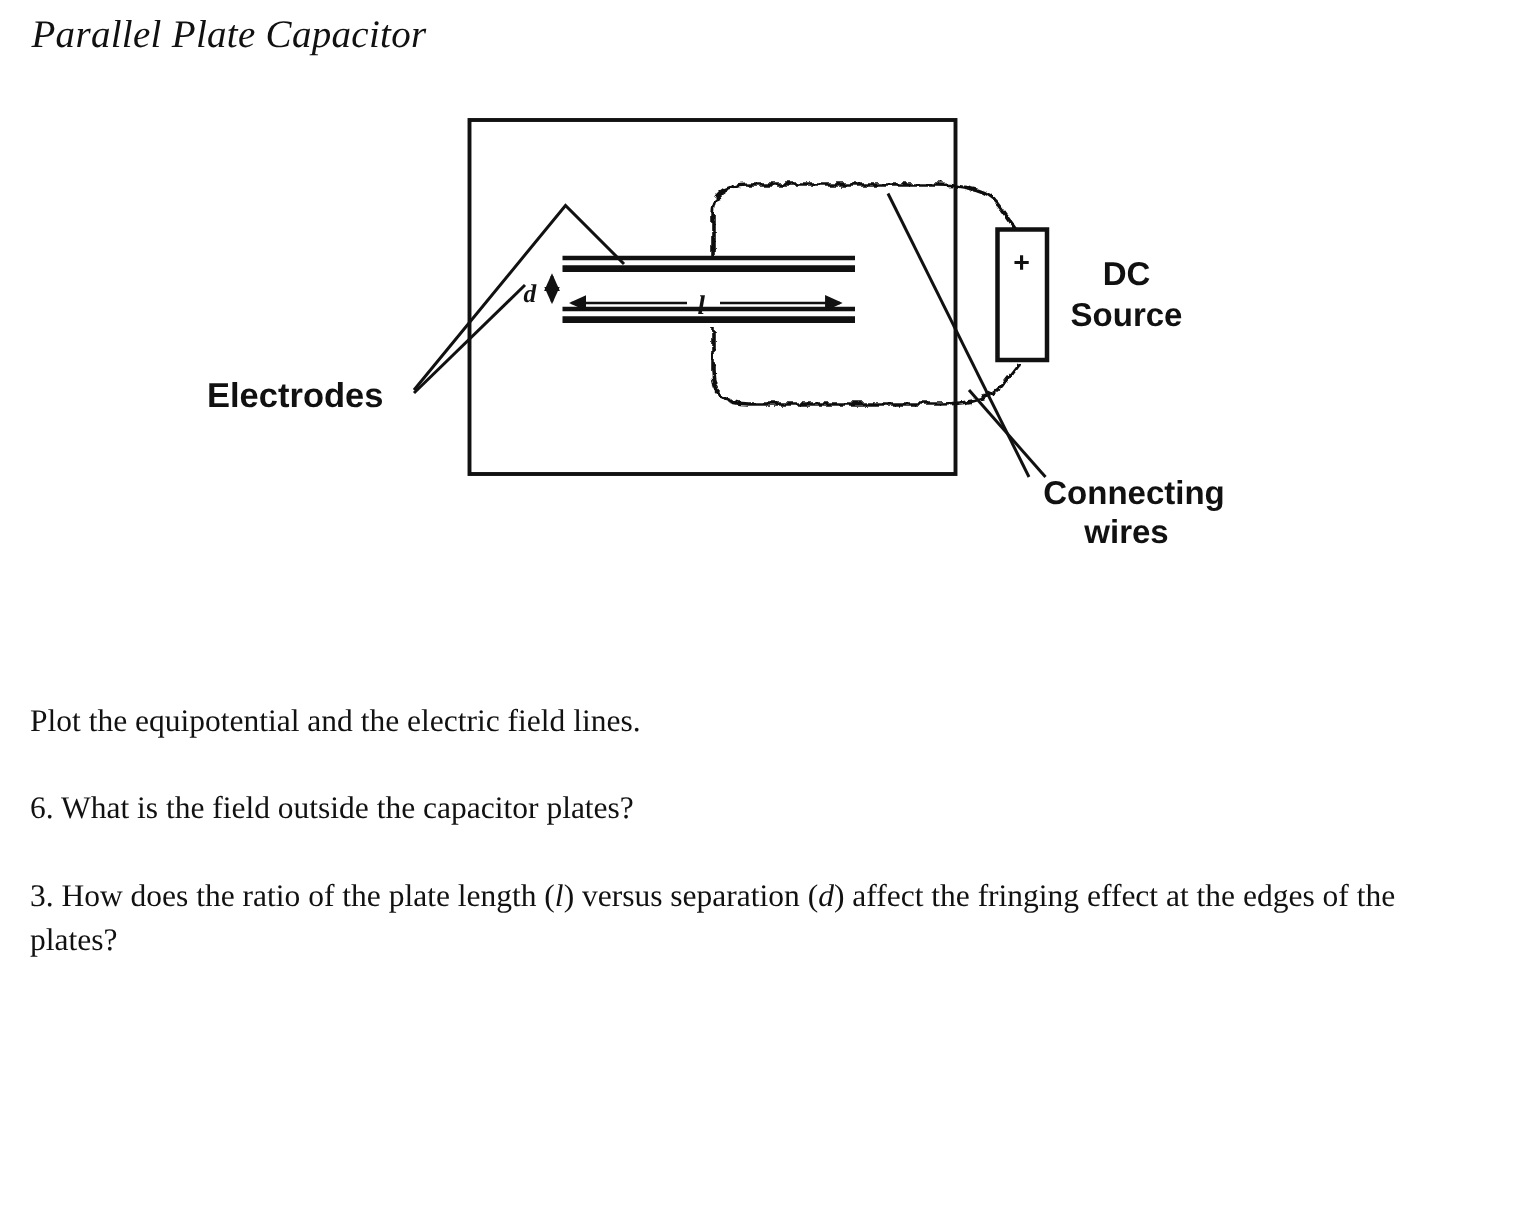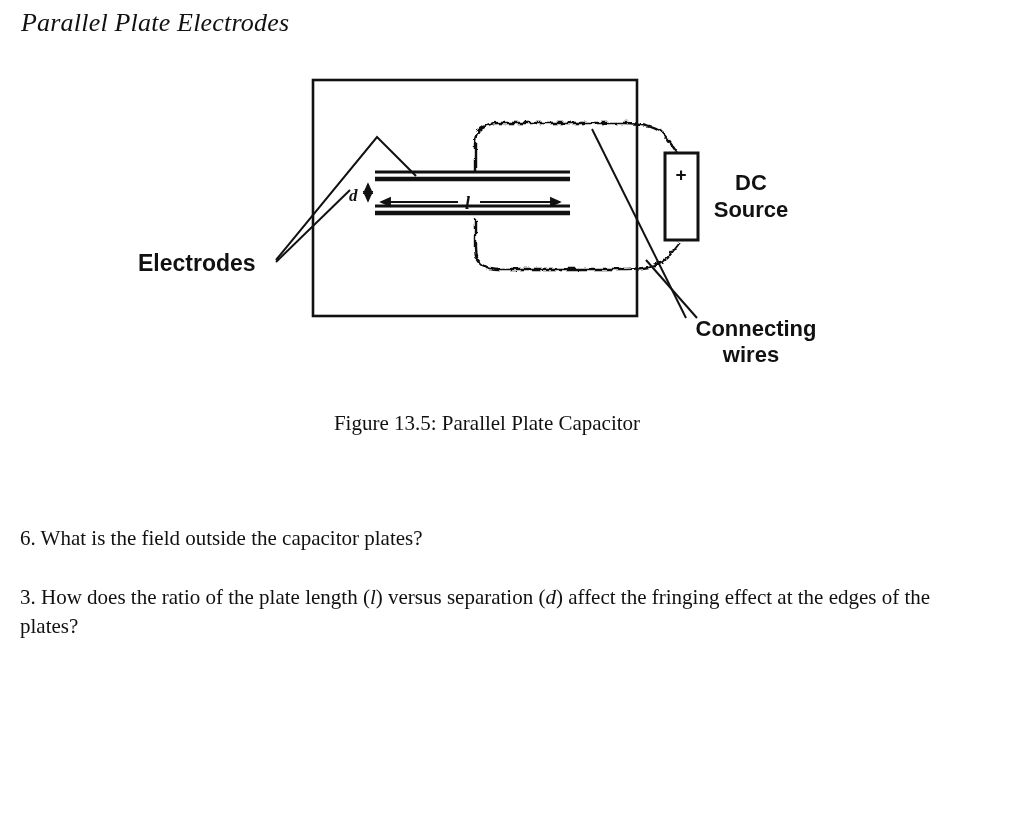--- a/index.html
+++ b/index.html
@@ -26,21 +26,21 @@
   .var{font-style:italic;}
   .slabel{font-family:"Liberation Sans",sans-serif;font-weight:bold;fill:#111;}
   .mvar{font-family:"Liberation Serif",serif;font-style:italic;font-weight:bold;fill:#111;}
   .ink{stroke:#111;}
 </style>
 </head>
 <body>
 
 <div class="page">
 
-  <h1 class="title">Parallel Plate Electrodes</h1>
+  <h1 class="title">Parallel Plate Capacitor</h1>
 
   <svg class="diagram" width="1014" height="330" viewBox="0 60 1014 330" xmlns="http://www.w3.org/2000/svg">
     <defs>
       <marker id="arrow" viewBox="0 0 10 10" refX="8.5" refY="5" markerWidth="6.5" markerHeight="6.5" orient="auto-start-reverse">
         <path d="M0,0.5 L10,5 L0,9.5 z" fill="#111"></path>
       </marker>
       <filter id="squig" x="-30%" y="-30%" width="160%" height="160%">
         <feTurbulence type="turbulence" baseFrequency="0.09" numOctaves="2" seed="7" result="t"></feTurbulence>
         <feDisplacementMap in="SourceGraphic" in2="t" scale="5" xChannelSelector="R" yChannelSelector="G"></feDisplacementMap>
       </filter>
@@ -76,21 +76,21 @@
     <rect x="665" y="153" width="33" height="87" fill="#ffffff" class="ink" stroke-width="3"></rect>
     <text x="681" y="181" font-size="19" text-anchor="middle" class="slabel">+</text>
 
     <text x="138" y="271" font-size="23" class="slabel">Electrodes</text>
     <text x="751" y="190" font-size="22" text-anchor="middle" class="slabel">DC</text>
     <text x="751" y="217" font-size="22" text-anchor="middle" class="slabel">Source</text>
     <text x="756" y="336" font-size="22" text-anchor="middle" class="slabel">Connecting</text>
     <text x="751" y="362" font-size="22" text-anchor="middle" class="slabel">wires</text>
   </svg>
 
-  <div class="caption">Figure 13.5: Parallel Plate Capacitor</div>
 
+  <p class="para p-intro">Plot the equipotential and the electric field lines.</p>
 
   <p class="para p-q1">6. What is the field outside the capacitor plates?</p>
 
   <p class="para p-q2"><span>3. How does the ratio of the plate length (</span><span class="var">l</span><span>) versus separation (</span><span class="var">d</span><span>) affect the fringing effect at the edges of the plates?</span></p>
 
 
 </div>
 
 </body></html>

